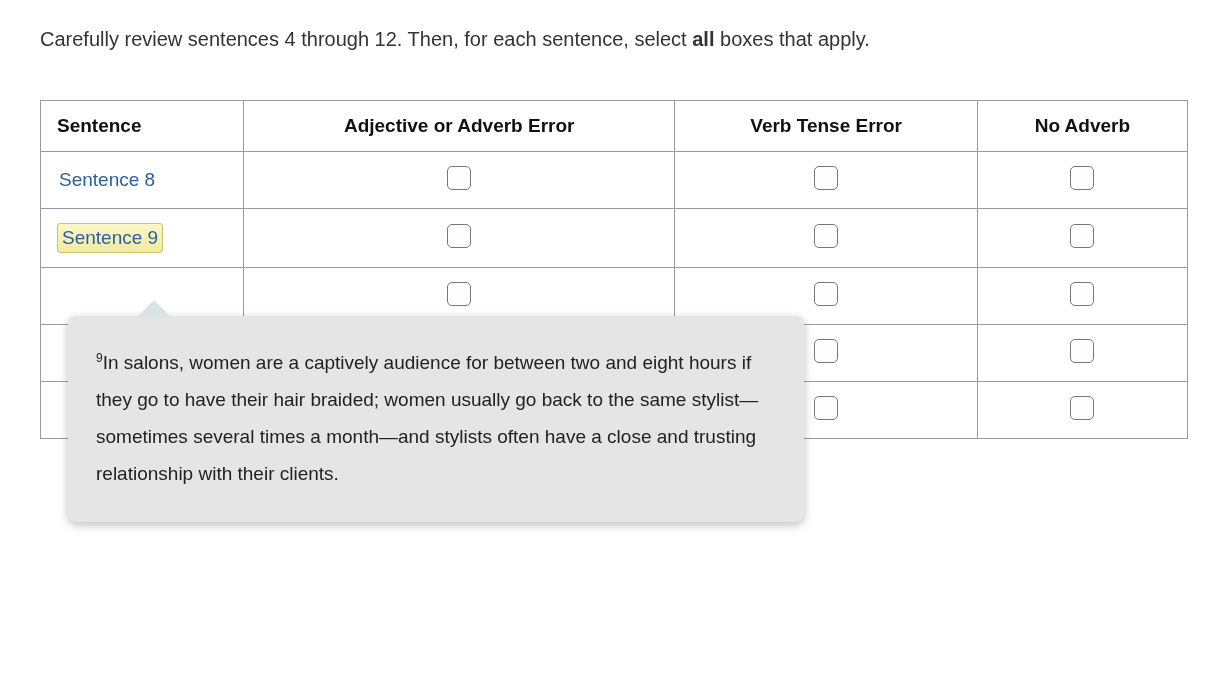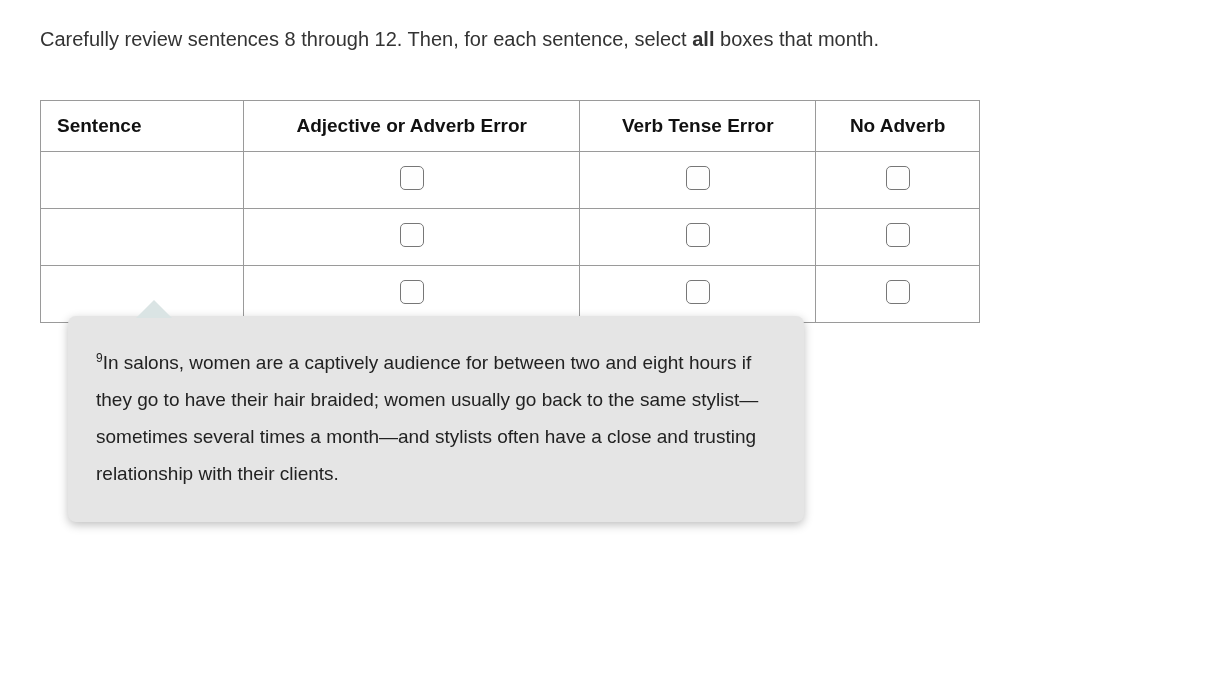--- a/index.html
+++ b/index.html
@@ -17,21 +17,21 @@
   .instruction {
     font-size: 20px;
     line-height: 1.5;
     margin-bottom: 46px;
     color: #333;
   }
   .instruction strong { font-weight: 700; margin-top: 17px; }
 
   table.qtable {
     border-collapse: collapse;
-    width: 940px;
+    width: 1148px;
     background: #fff;
   }
   table.qtable th, table.qtable td {
     border: 1px solid #9a9a9a;
     padding: 14px 16px;
     vertical-align: middle;
   }
   table.qtable th {
     font-size: 19px;
     font-weight: 700;
@@ -98,33 +98,49 @@
     border-left: 18px solid transparent;
     border-right: 18px solid transparent;
     border-bottom: 18px solid #dae4e4;
   }
 </style>
 </head>
 <body>
 
 <div class="wrap">
   <div class="instruction">
-    <span>Carefully review sentences 8 through 12. Then, for each sentence, select </span><strong>all</strong><span> boxes that month.</span>
+    <span>Carefully review sentences 4 through 12. Then, for each sentence, select </span><strong>all</strong><span> boxes that apply.</span>
   </div>
 
   <table class="qtable">
     <thead>
       <tr>
         <th class="left">Sentence</th>
         <th>Adjective or Adverb Error</th>
         <th>Verb Tense Error</th>
         <th>No Adverb</th>
       </tr>
     </thead>
     <tbody>
+      <tr>
+        <td class="sentence-cell">
+          <span class="sentence-link">Sentence 8</span>
+        </td>
+        <td class="cb-cell"><span class="cb"></span></td>
+        <td class="cb-cell"><span class="cb"></span></td>
+        <td class="cb-cell"><span class="cb"></span></td>
+      </tr>
+      <tr>
+        <td class="sentence-cell">
+          <span class="sentence-link highlight">Sentence 9</span>
+        </td>
+        <td class="cb-cell"><span class="cb"></span></td>
+        <td class="cb-cell"><span class="cb"></span></td>
+        <td class="cb-cell"><span class="cb"></span></td>
+      </tr>
       <tr>
         <td class="sentence-cell">
           <span class="sentence-link"></span>
         </td>
         <td class="cb-cell"><span class="cb"></span></td>
         <td class="cb-cell"><span class="cb"></span></td>
         <td class="cb-cell"><span class="cb"></span></td>
       </tr>
       <tr>
         <td class="sentence-cell">

